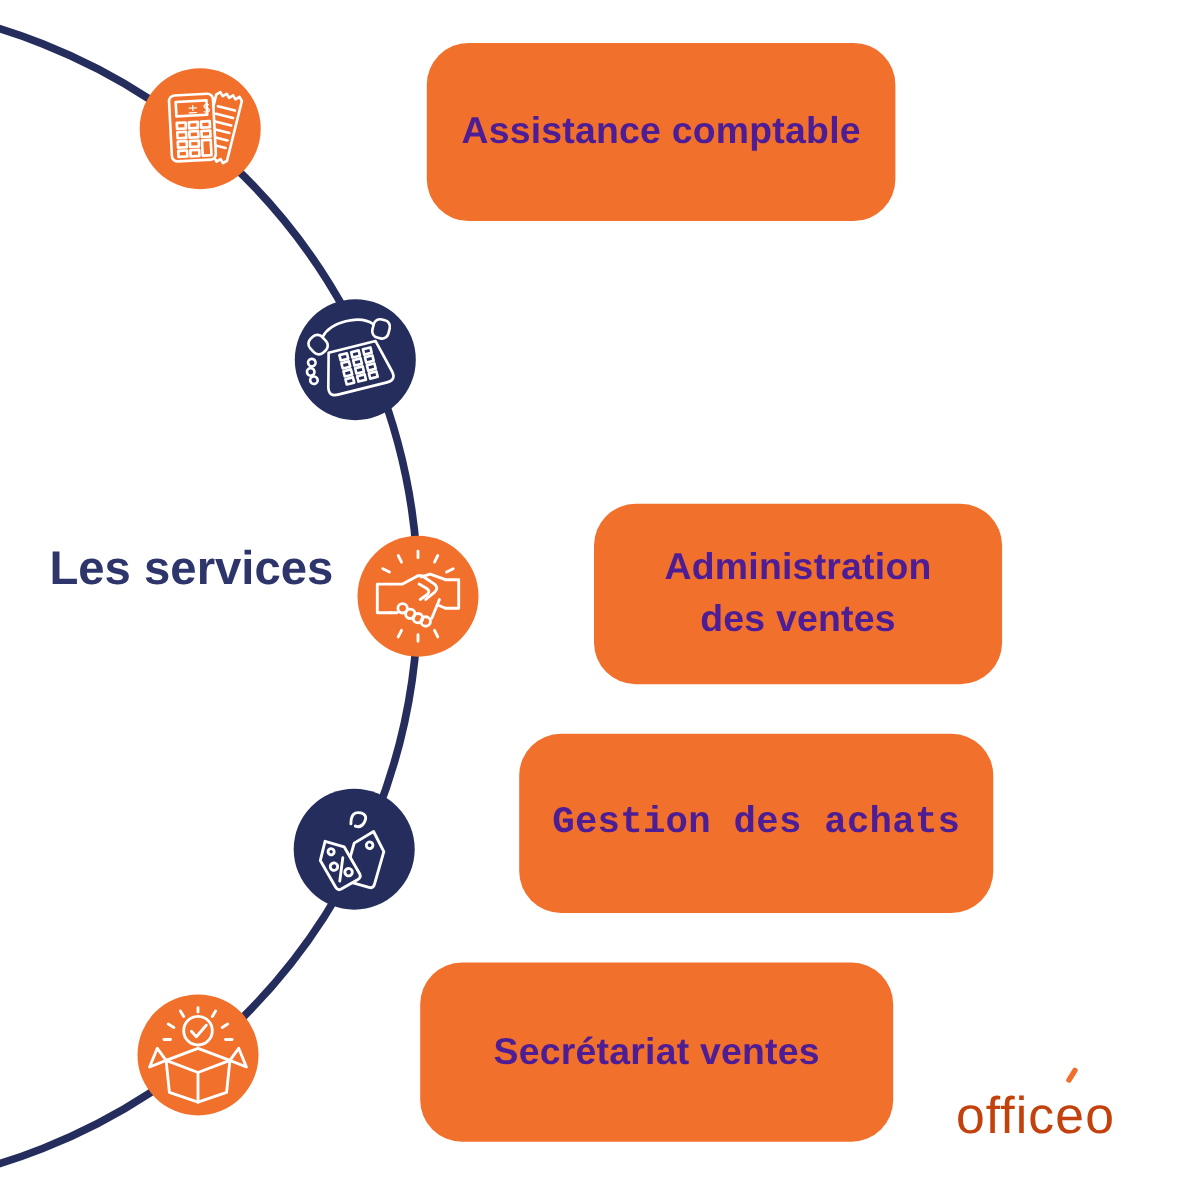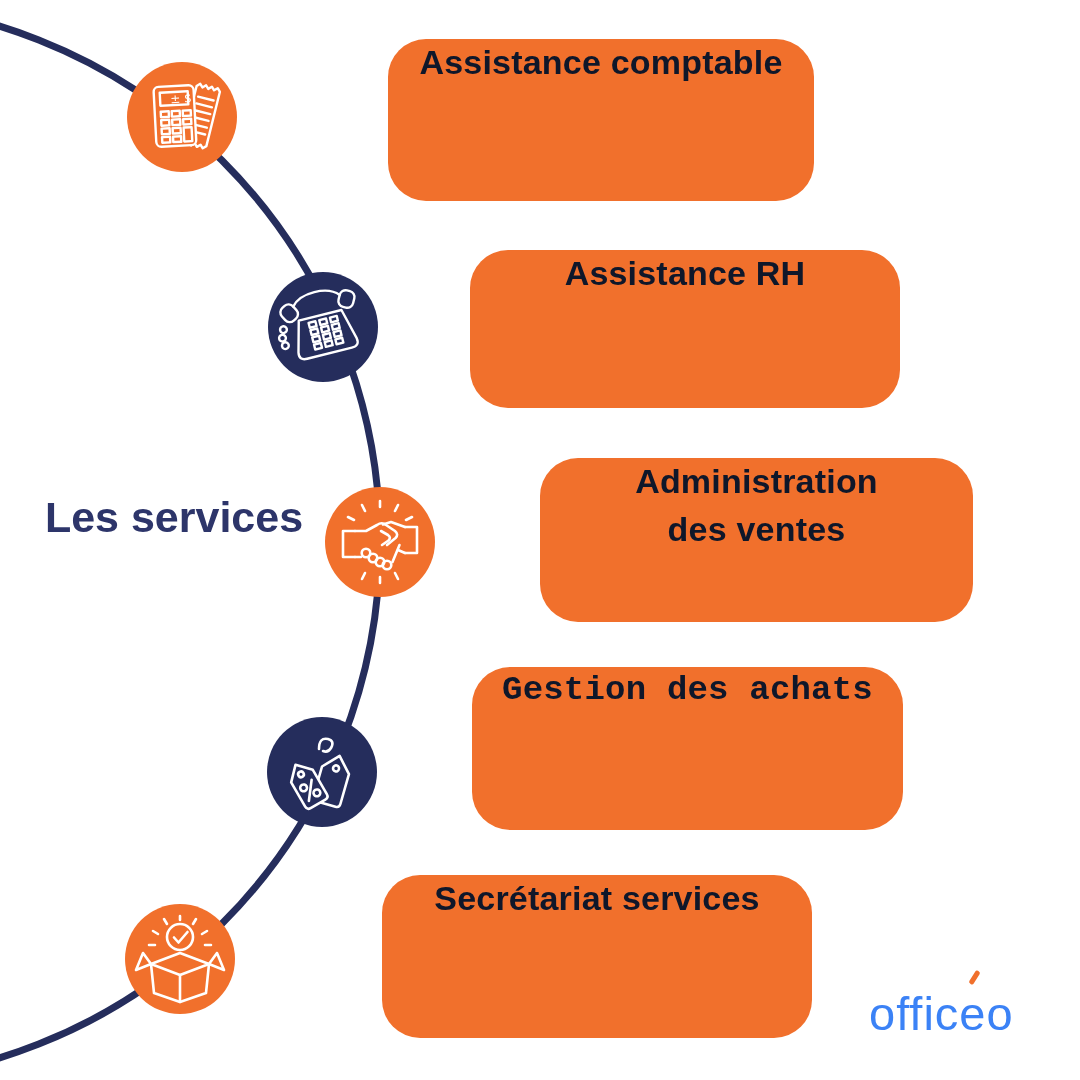--- a/index.html
+++ b/index.html
@@ -28,35 +28,35 @@
   
   .title{
     position:absolute;left:0;top:490px;width:348px;
     text-align:center;color:#2D356A;font-weight:800;
     font-size:43px;line-height:1.28;letter-spacing:0px;
   }
 
   
   .pill{
     position:absolute;background:#F1702C;border-radius:38px;
-    display:flex;align-items:flex-start;justify-content:center;
-    color:#0f172a;font-weight:700;font-size:34px;letter-spacing:0.2px;
+    display:flex;align-items:center;justify-content:center;
+    color:#4c1d95;font-weight:700;font-size:34px;letter-spacing:0.2px;
     text-align:center;
   }
   .pill-label{white-space:pre-line;line-height:1.4;}
   .p1{left:388px;top:39px;width:426px;height:162px;}
   .p2{left:470px;top:250px;width:430px;height:158px;}
-  .p3{left:540px;top:458px;width:433px;height:164px;}
+  .p3{left:540px;top:458px;width:371px;height:164px;}
   .p4{left:472px;top:667px;width:431px;height:163px;font-family:Liberation Mono, monospace;}
   .p5{left:382px;top:875px;width:430px;height:163px;}
 
   
   .logo{
     position:absolute;left:869px;top:986px;
-    color:#3b82f6;font-size:47px;font-weight:400;letter-spacing:1px;
+    color:#c2410c;font-size:47px;font-weight:400;letter-spacing:1px;
     display:flex;align-items:flex-start;
   }
   .logo .mid{position:relative;display:inline-block;}
   .logo .accent{
     position:absolute;top:-11px;left:8px;width:15px;height:5px;
     background:#F1702C;border-radius:2px;transform:rotate(-58deg);
   }
 </style>
 </head>
 <body>
@@ -175,32 +175,29 @@
         <path d="M84 60 L99 66 L92 49 Z"></path>
         <path d="M26 60 L29 89 L55 98 L81 89 L84 60"></path>
         <path d="M55 71 L55 98"></path>
       </g>
     </svg>
   </div>
 
   <div class="pill p1">
     <span class="pill-label">Assistance comptable</span>
   </div>
-  <div class="pill p2">
-    <span class="pill-label">Assistance RH</span>
-  </div>
   <div class="pill p3">
     <span class="pill-label">Administration
 des ventes</span>
   </div>
   <div class="pill p4">
     <span class="pill-label">Gestion des achats</span>
   </div>
   <div class="pill p5">
-    <span class="pill-label">Secrétariat services</span>
+    <span class="pill-label">Secrétariat ventes</span>
   </div>
 
   <div class="logo" aria-label="officéo">
     <span>offic</span>
       <span class="mid"><span>e</span><i class="accent"></i></span>
       <span>o</span>
   </div>
 
 </div>
 

